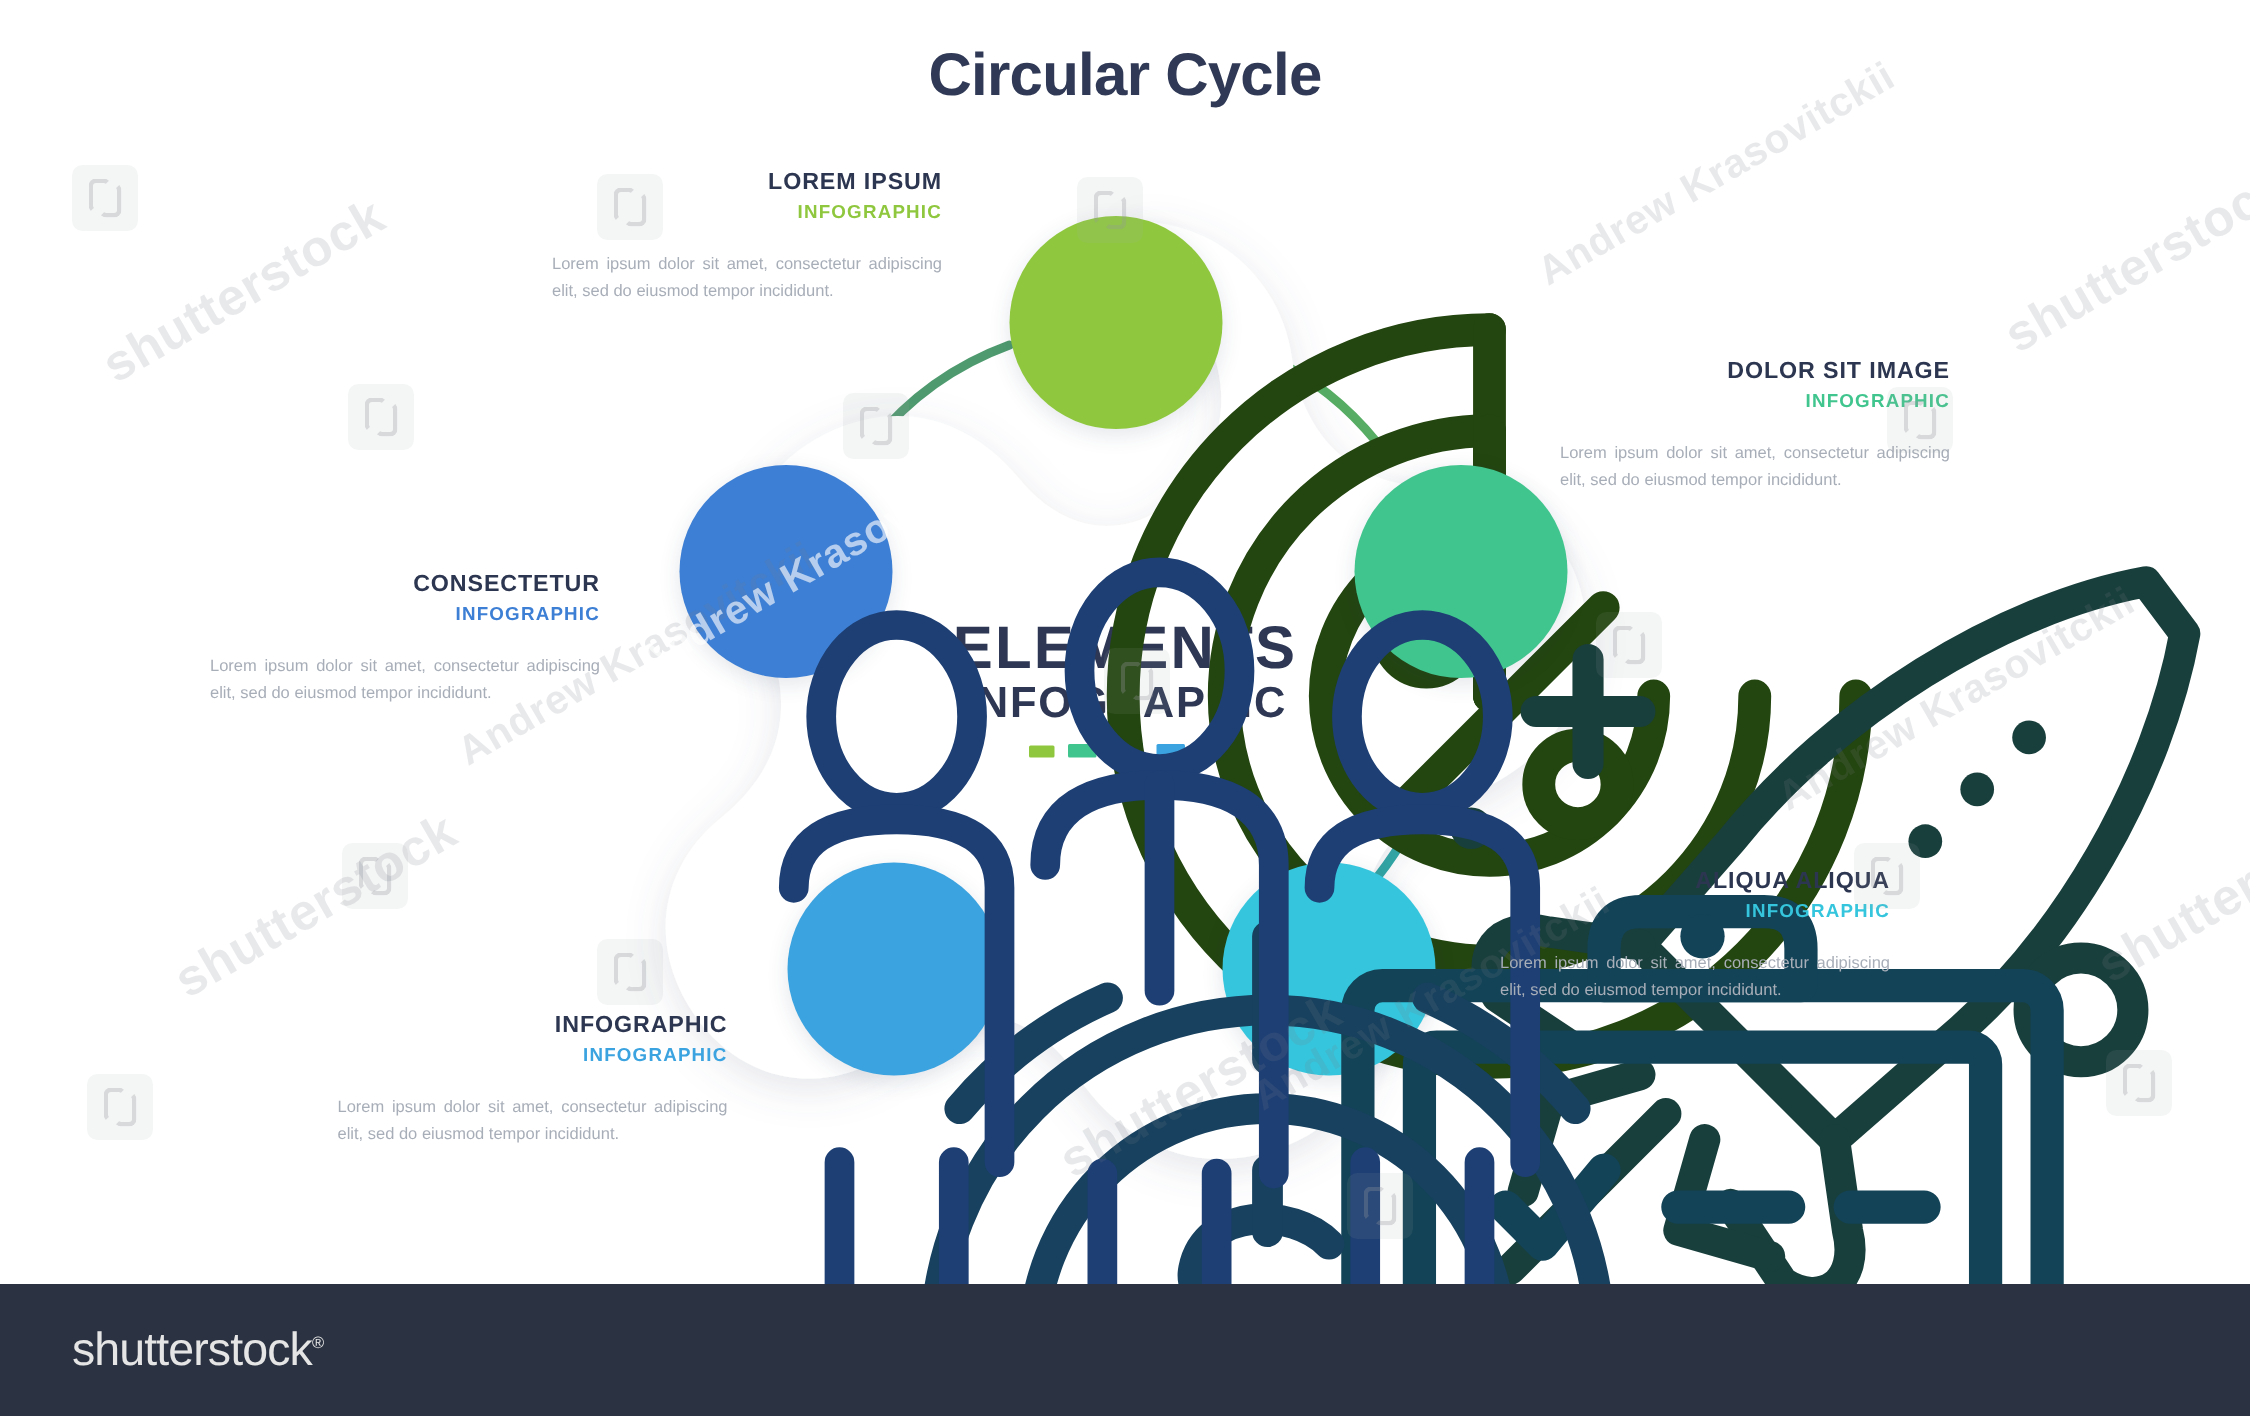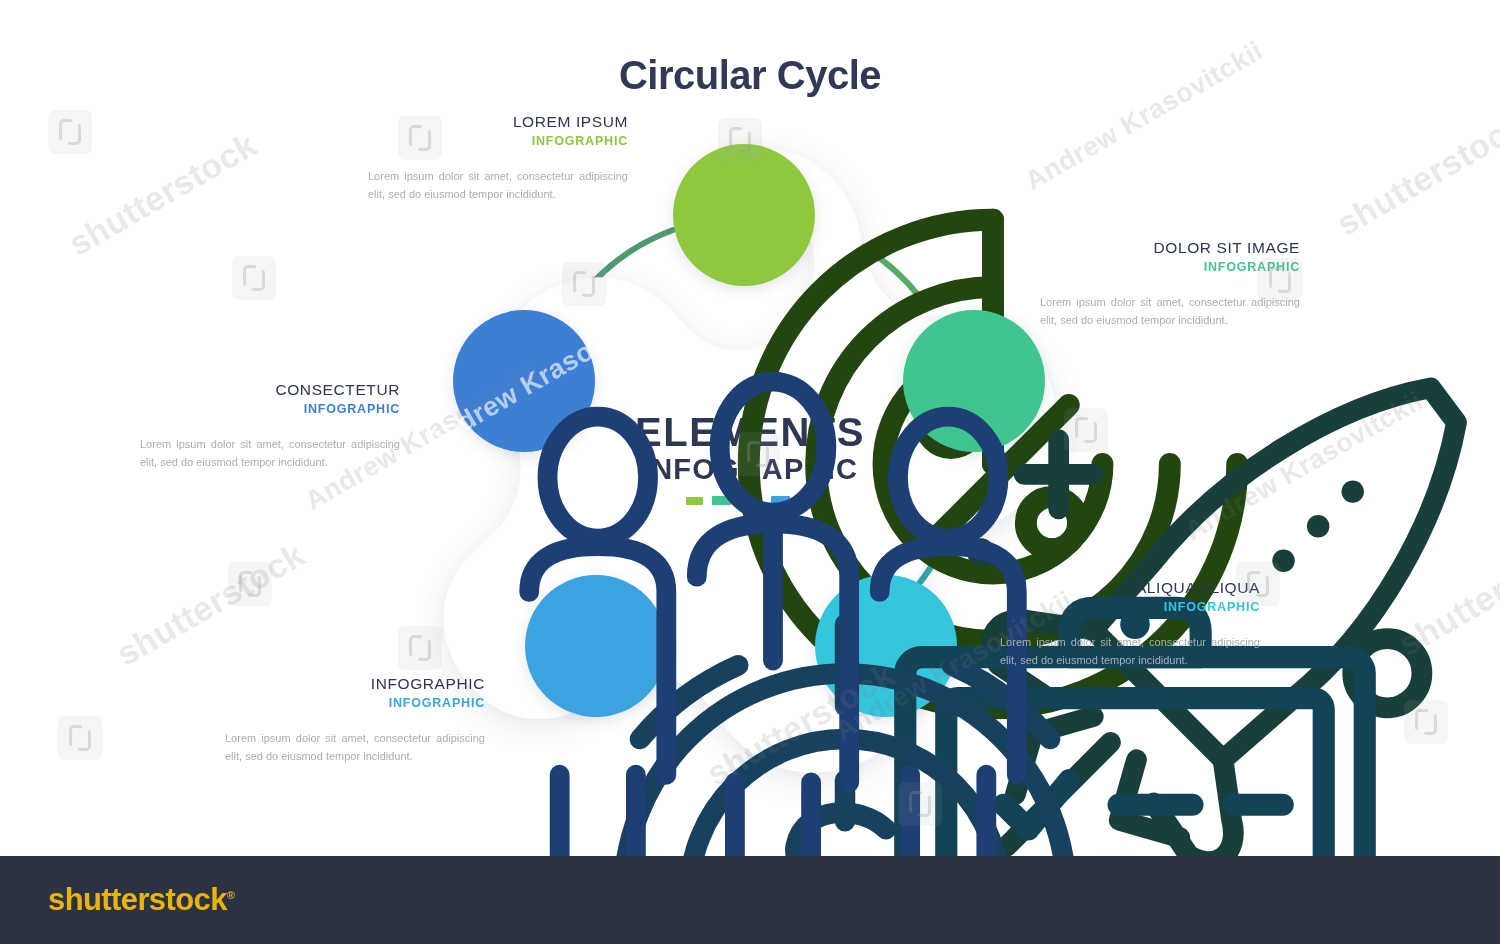--- a/index.html
+++ b/index.html
@@ -28,21 +28,20 @@
   #page-title {
     position: absolute;
     left: 0;
     top: 28px;
     width: 1500px;
     text-align: center;
     font-size: 40px;
     font-weight: bold;
     color: #303a56;
     letter-spacing: -0.5px;
-    margin-top: 25px;
   }
 
   
   #diagram {
     position: absolute;
     left: 430px;
     top: 120px;
     width: 640px;
     height: 640px;
   }
@@ -98,21 +97,21 @@
     align-items: center;
     justify-content: center;
     box-shadow: 0 4px 14px rgba(40,60,90,0.13);
   }
   .node svg { position: static; width: auto; height: auto; overflow: visible; }
 
   
   .caption { position: absolute; width: 260px; }
   .caption .cap-title {
     font-size: 15.5px;
-    font-weight: normal;
+    font-weight: bold;
     color: #2d3650;
     letter-spacing: 0.6px;
     line-height: 1.25;
   }
   .caption .cap-sub {
     font-size: 12.5px;
     font-weight: bold;
     letter-spacing: 0.8px;
     margin-top: 3px;
     line-height: 1.2;
@@ -166,23 +165,23 @@
     width: 1500px;
     height: 88px;
     background: #2b3241;
     display: flex;
     align-items: center;
     justify-content: space-between;
     padding: 0 48px;
     box-sizing: border-box;
   }
   #footer-logo {
-    color: #eab308;
+    color: #e5e5e5;
     font-size: 31px;
-    font-weight: bold;
+    font-weight: normal;
     letter-spacing: -0.6px;
   }
   #footer-logo sup { font-size: 11px; vertical-align: super; }
   #footer-right { text-align: right; }
   #footer-imageid {
     color: #e8eaed;
     font-size: 16.5px;
     letter-spacing: 0.2px;
   }
   #footer-url {

